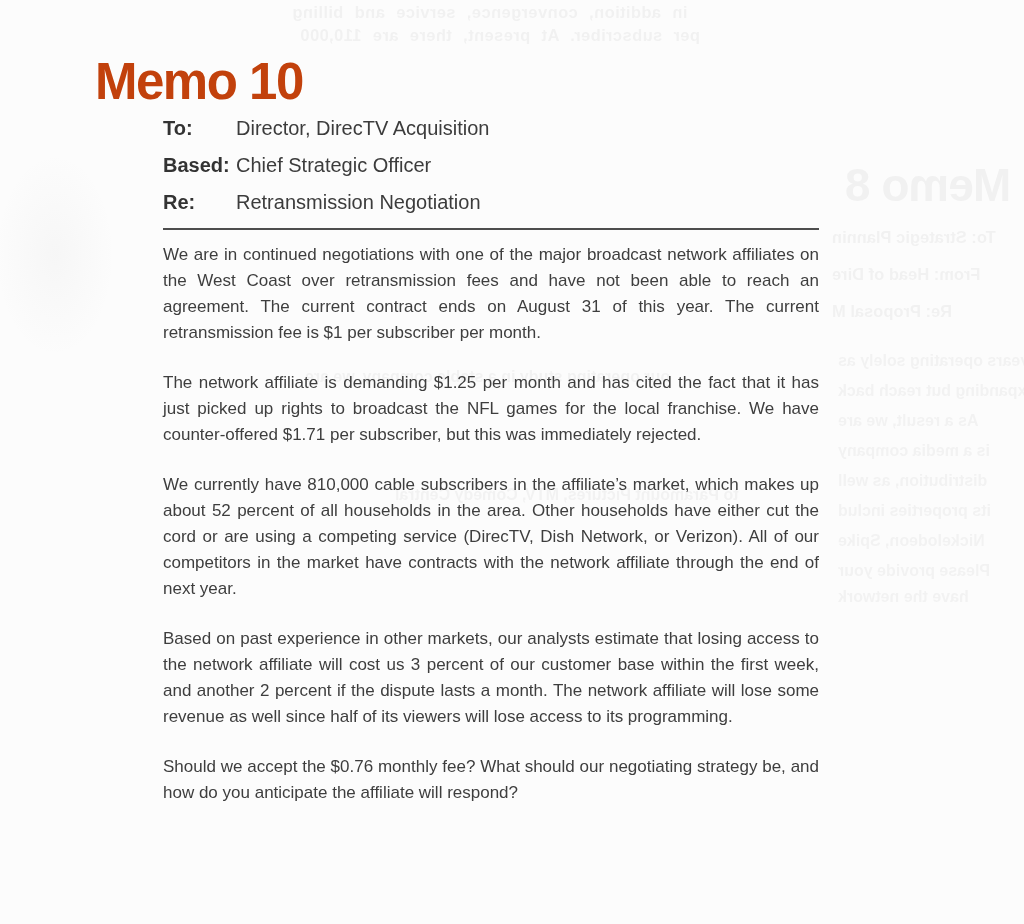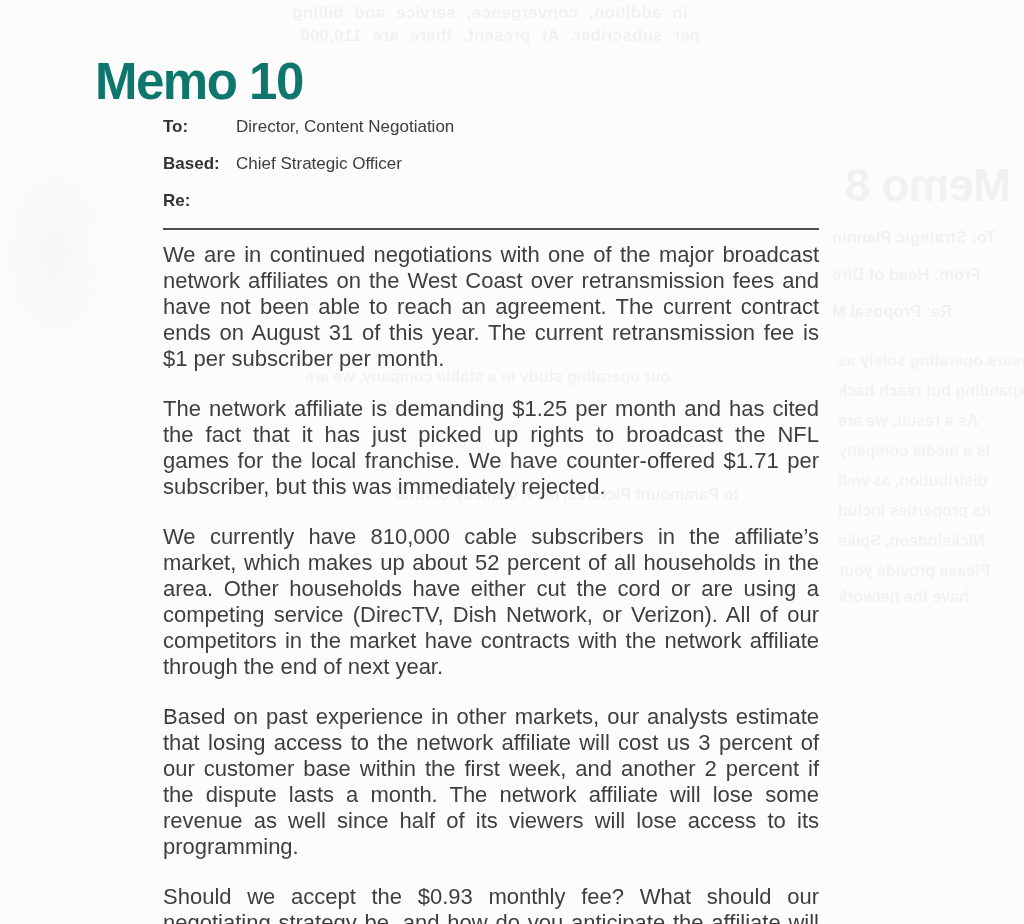--- a/index.html
+++ b/index.html
@@ -41,27 +41,27 @@
 
   
   .memo-title {
     position: absolute;
     left: 95px;
     top: 52px;
     margin: 0;
     font-size: 51px;
     font-weight: 900;
     letter-spacing: -1.5px;
-    color: #0f766e;
+    color: #c2410c;
   }
   .fields {
     position: absolute;
     left: 163px;
     top: 117px;
-    font-size: 17px;
+    font-size: 20px;
     color: #3a3a3a;
   }
   .field-row { height: 37px; display: flex; align-items: flex-start; }
   .field-label {
     display: inline-block;
     width: 73px;
     font-weight: 800;
     color: #333333;
   }
   .field-value { color: #3c3c3c; }
@@ -74,21 +74,21 @@
     background: #4d4d4d;
   }
   .body-text {
     position: absolute;
     left: 163px;
     top: 242px;
     width: 656px;
   }
   .body-text p {
     margin: 0 0 24px 0;
-    font-size: 22px;
+    font-size: 17px;
     line-height: 26px;
     text-align: justify;
     color: #3e3e3e;
   }
 </style>
 </head>
 <body>
 
 <div class="page">
 
@@ -114,34 +114,35 @@
   <div class="bleed bleed-line" style="left:838px; top:502px;">its properties includ</div>
   <div class="bleed bleed-line" style="left:838px; top:532px;">Nickelodeon, Spike</div>
   <div class="bleed bleed-line" style="left:838px; top:562px;">Please provide your</div>
   <div class="bleed bleed-line" style="left:838px; top:588px;">have the network</div>
 
   <h1 class="memo-title">Memo 10</h1>
 
   <div class="fields">
     <div class="field-row">
       <span class="field-label">To:</span>
-      <span class="field-value">Director, Content Negotiation</span>
+      <span class="field-value">Director, DirecTV Acquisition</span>
     </div>
     <div class="field-row">
       <span class="field-label">Based:</span>
       <span class="field-value">Chief Strategic Officer</span>
     </div>
     <div class="field-row">
       <span class="field-label">Re:</span>
+      <span class="field-value">Retransmission Negotiation</span>
     </div>
   </div>
 
   <div class="rule"></div>
 
   <div class="body-text">
     <p>We are in continued negotiations with one of the major broadcast network affiliates on the West Coast over retransmission fees and have not been able to reach an agreement. The current contract ends on August 31 of this year. The current retransmission fee is $1 per subscriber per month.</p>
     <p>The network affiliate is demanding $1.25 per month and has cited the fact that it has just picked up rights to broadcast the NFL games for the local franchise. We have counter-offered $1.71 per subscriber, but this was immediately rejected.</p>
     <p>We currently have 810,000 cable subscribers in the affiliate’s market, which makes up about 52 percent of all households in the area. Other households have either cut the cord or are using a competing service (DirecTV, Dish Network, or Verizon). All of our competitors in the market have contracts with the network affiliate through the end of next year.</p>
     <p>Based on past experience in other markets, our analysts estimate that losing access to the network affiliate will cost us 3 percent of our customer base within the first week, and another 2 percent if the dispute lasts a month. The network affiliate will lose some revenue as well since half of its viewers will lose access to its programming.</p>
-    <p>Should we accept the $0.93 monthly fee? What should our negotiating strategy be, and how do you anticipate the affiliate will respond?</p>
+    <p>Should we accept the $0.76 monthly fee? What should our negotiating strategy be, and how do you anticipate the affiliate will respond?</p>
   </div>
 
 </div>
 
 </body></html>

